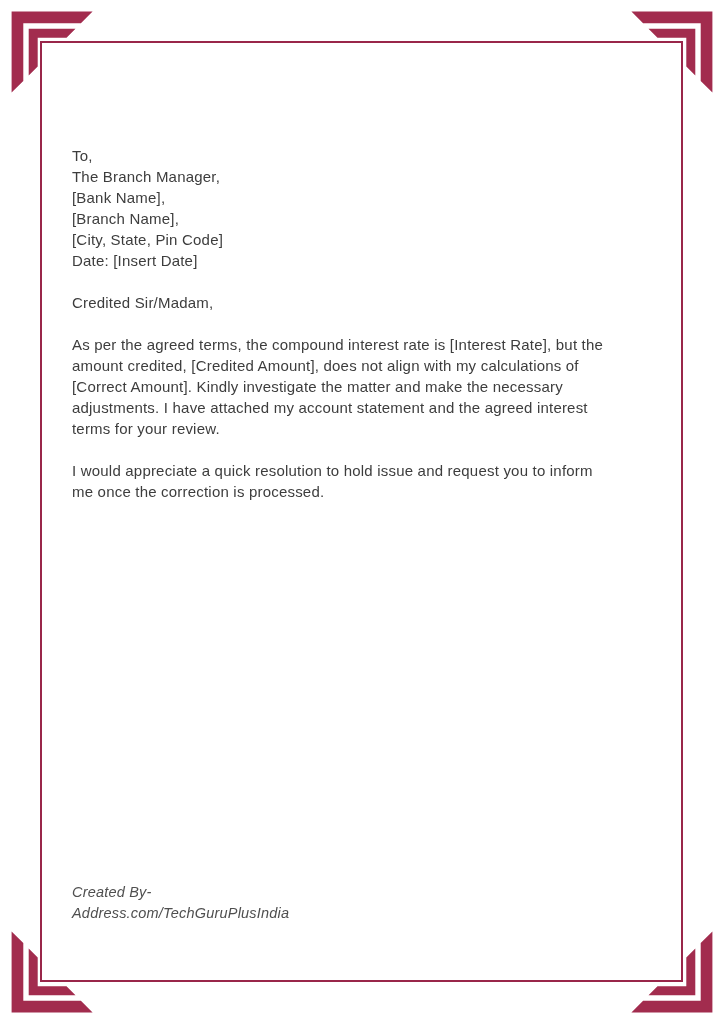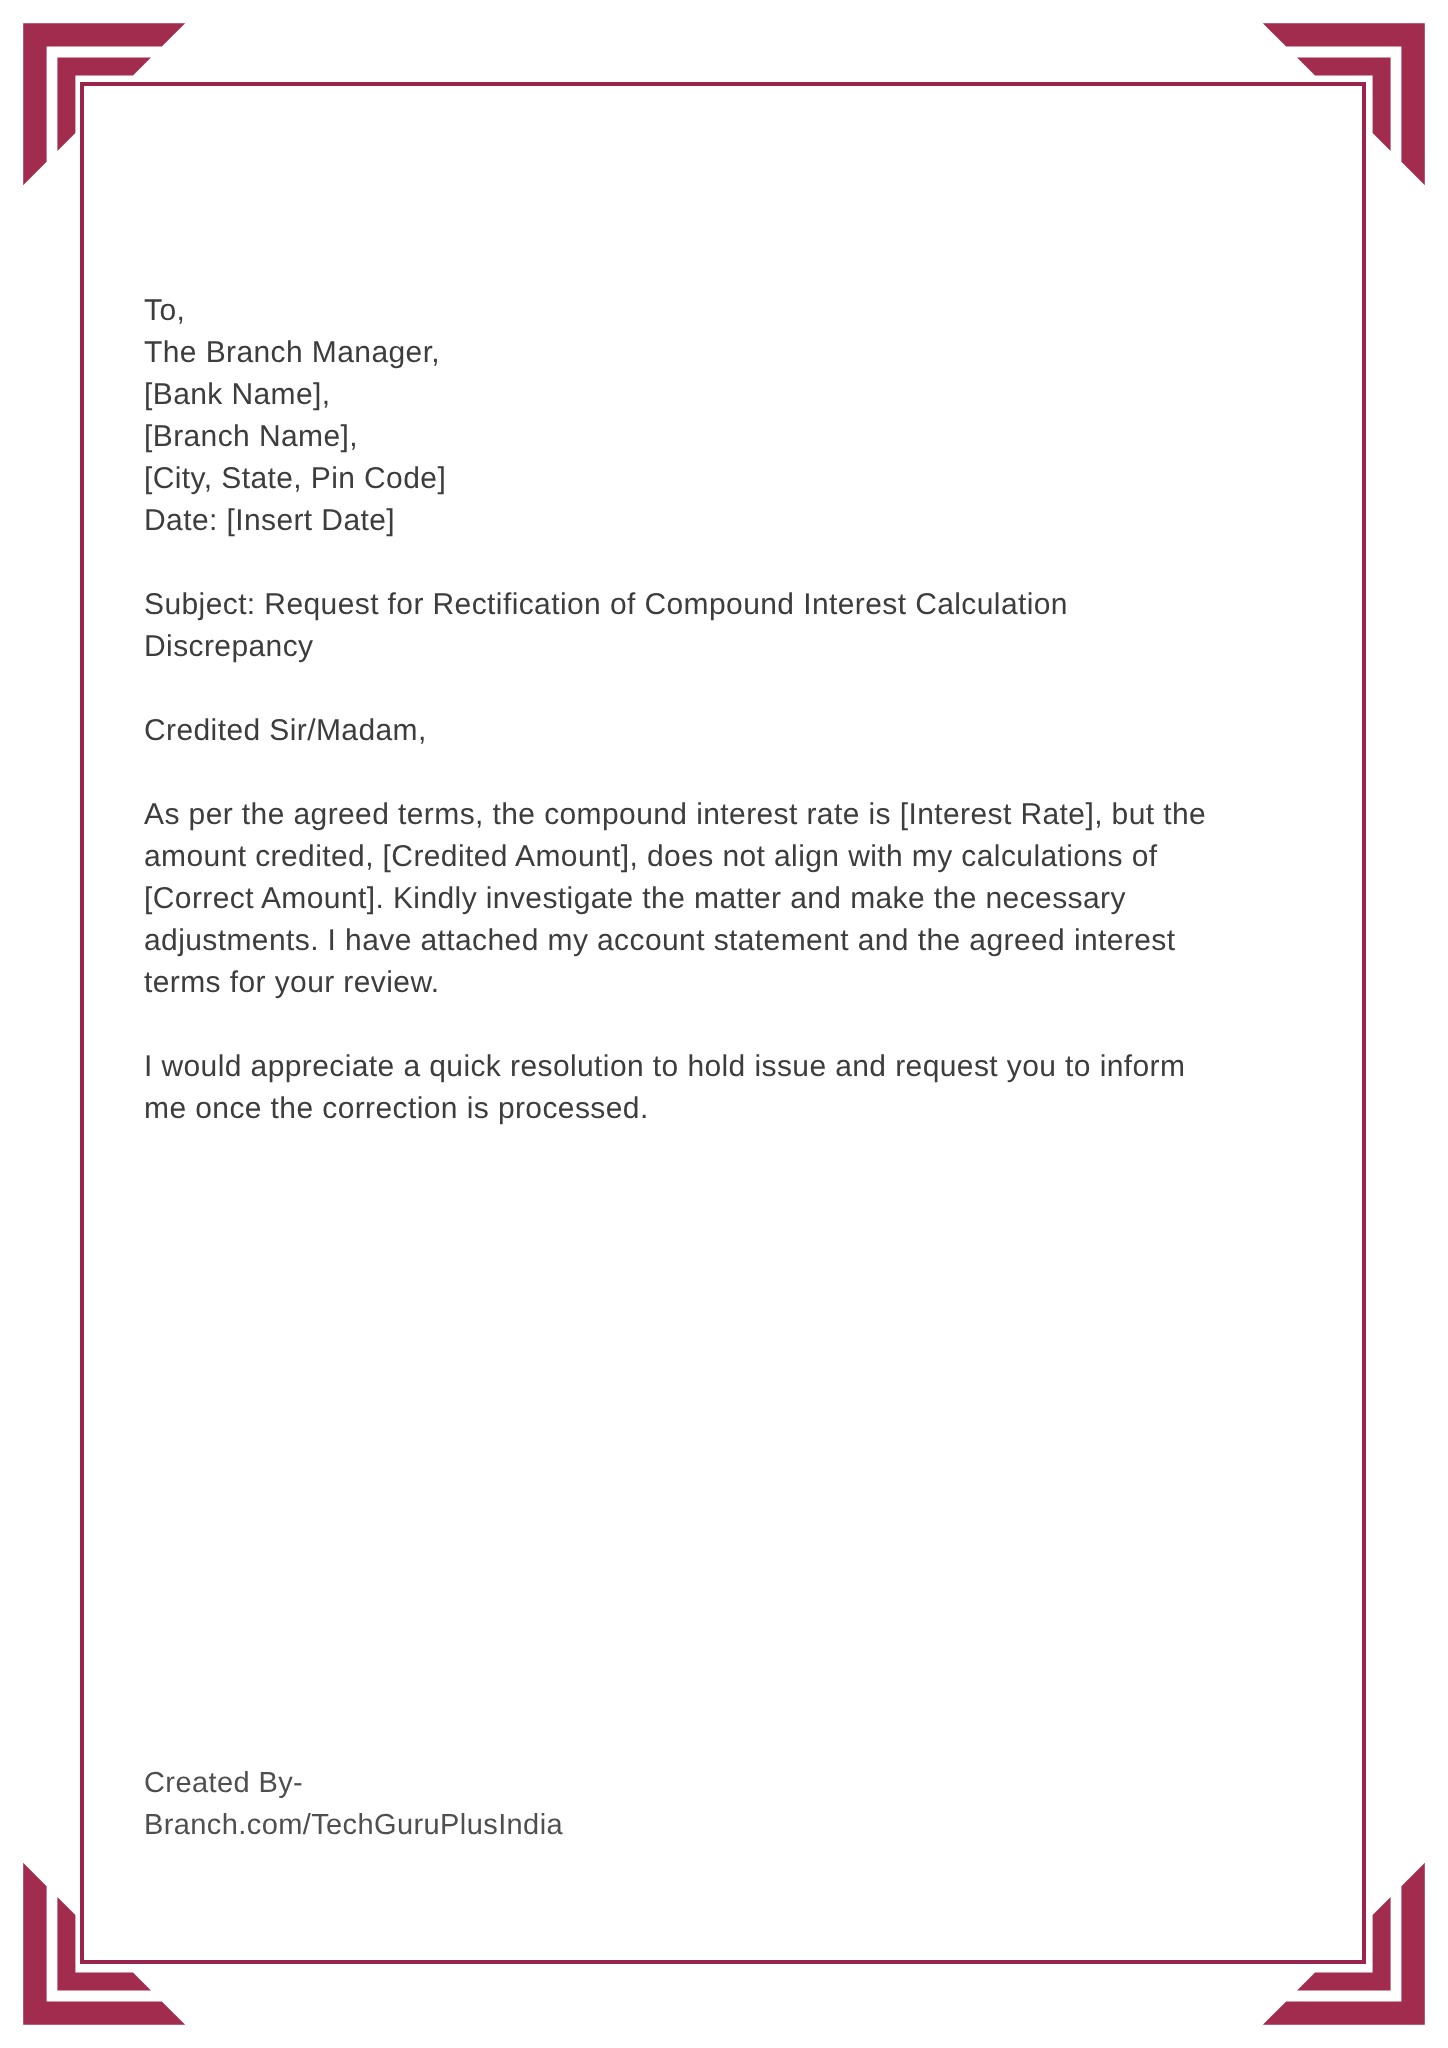--- a/index.html
+++ b/index.html
@@ -52,21 +52,21 @@
   }
   .footer {
     position: absolute;
     left: 72px;
     top: 882px;
     color: var(--footer-color, #4f4f4f);
     font-size: 14.5px;
     line-height: 21px;
     letter-spacing: 0.2px;
   }
-  .footer div { white-space: pre-line; }
+  .footer div { white-space: pre-line; font-style: italic; }
 </style>
 </head>
 <body>
 
 <div class="page">
 
   <div class="frame"></div>
 
   <div class="corner tl">
     <svg viewBox="0 0 100 100" aria-hidden="true">
@@ -93,30 +93,28 @@
     </svg>
   </div>
 
   <div class="letter">
     <div class="block">To,
 The Branch Manager,
 [Bank Name],
 [Branch Name],
 [City, State, Pin Code]
 Date: [Insert Date]</div>
-    <div class="block">Subject: Request for Rectification of Compound Interest Calculation
-Discrepancy</div>
     <div class="block">Credited Sir/Madam,</div>
     <div class="block">As per the agreed terms, the compound interest rate is [Interest Rate], but the
 amount credited, [Credited Amount], does not align with my calculations of
 [Correct Amount]. Kindly investigate the matter and make the necessary
 adjustments. I have attached my account statement and the agreed interest
 terms for your review.</div>
     <div class="block">I would appreciate a quick resolution to hold issue and request you to inform
 me once the correction is processed.</div>
   </div>
 
   <div class="footer">
     <div>Created By-</div>
-    <div>Branch.com/TechGuruPlusIndia</div>
+    <div>Address.com/TechGuruPlusIndia</div>
   </div>
 
 </div>
 
 </body></html>

